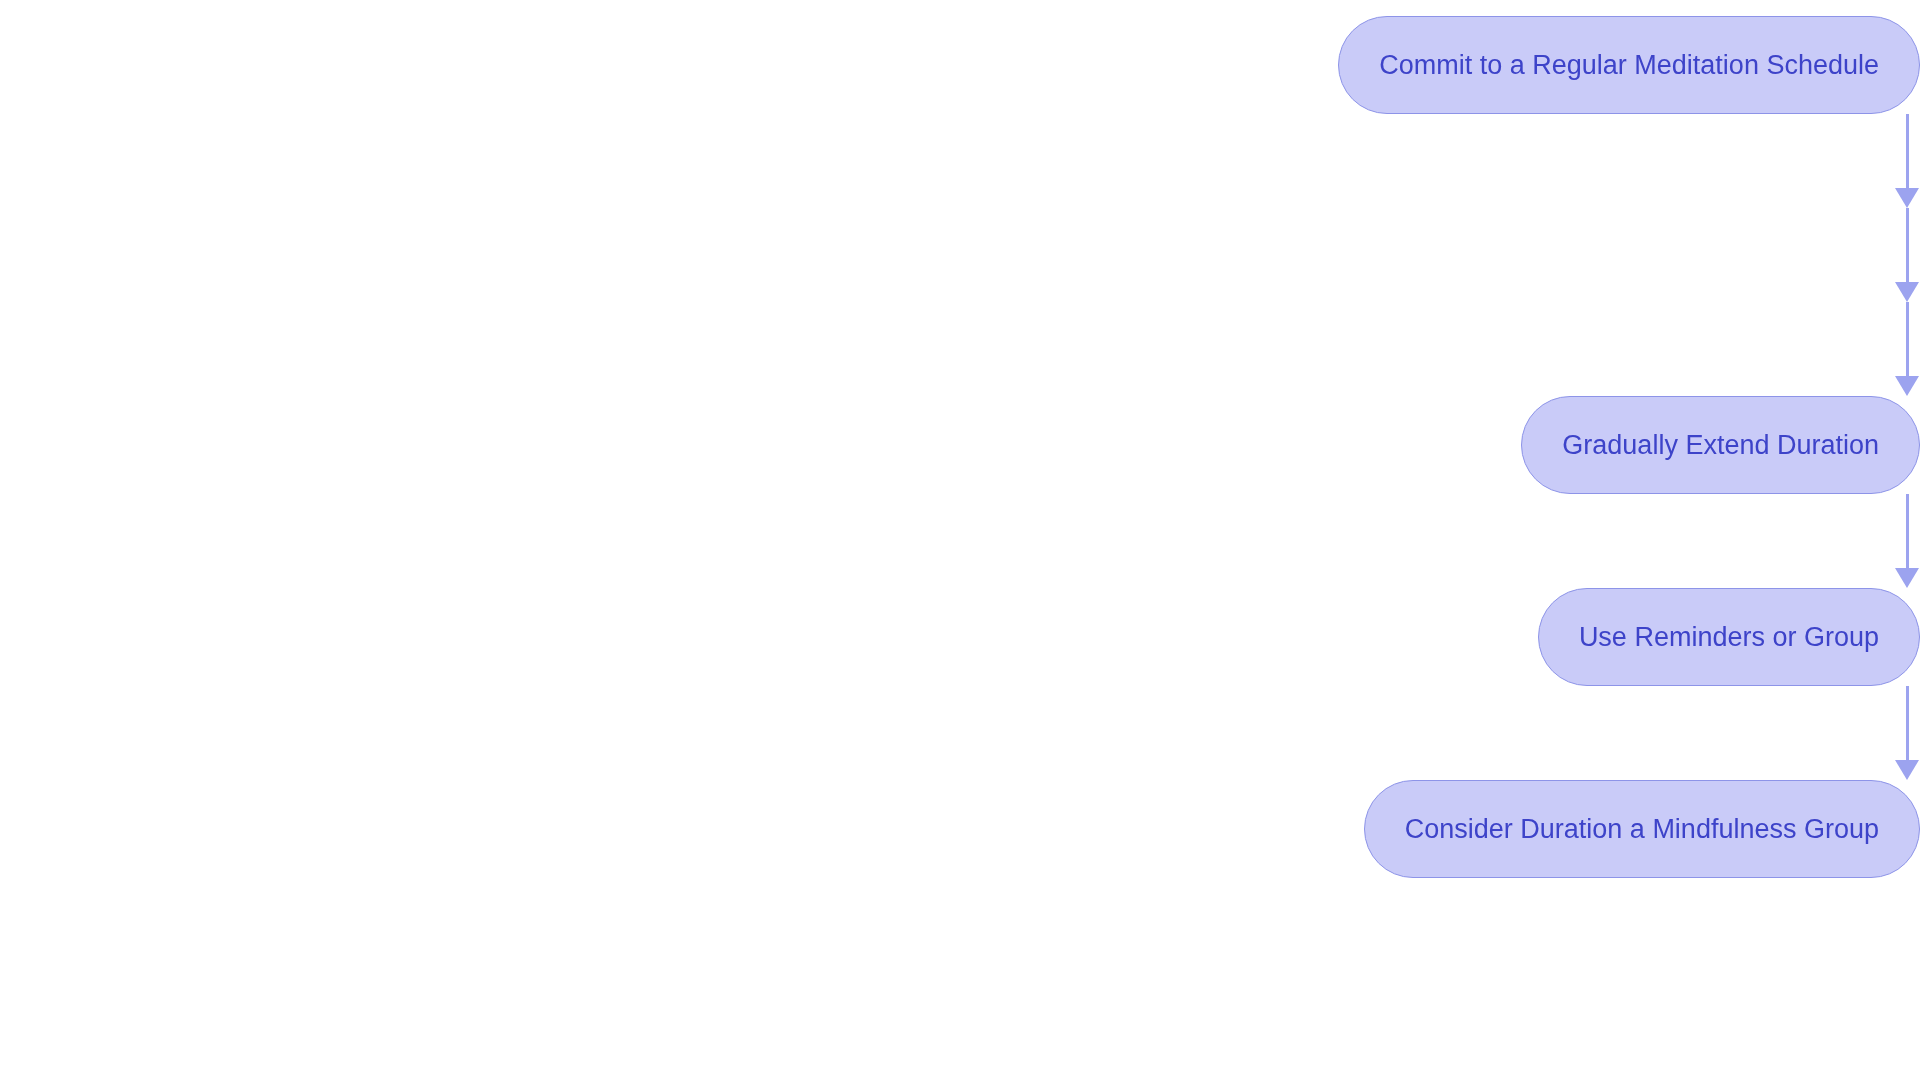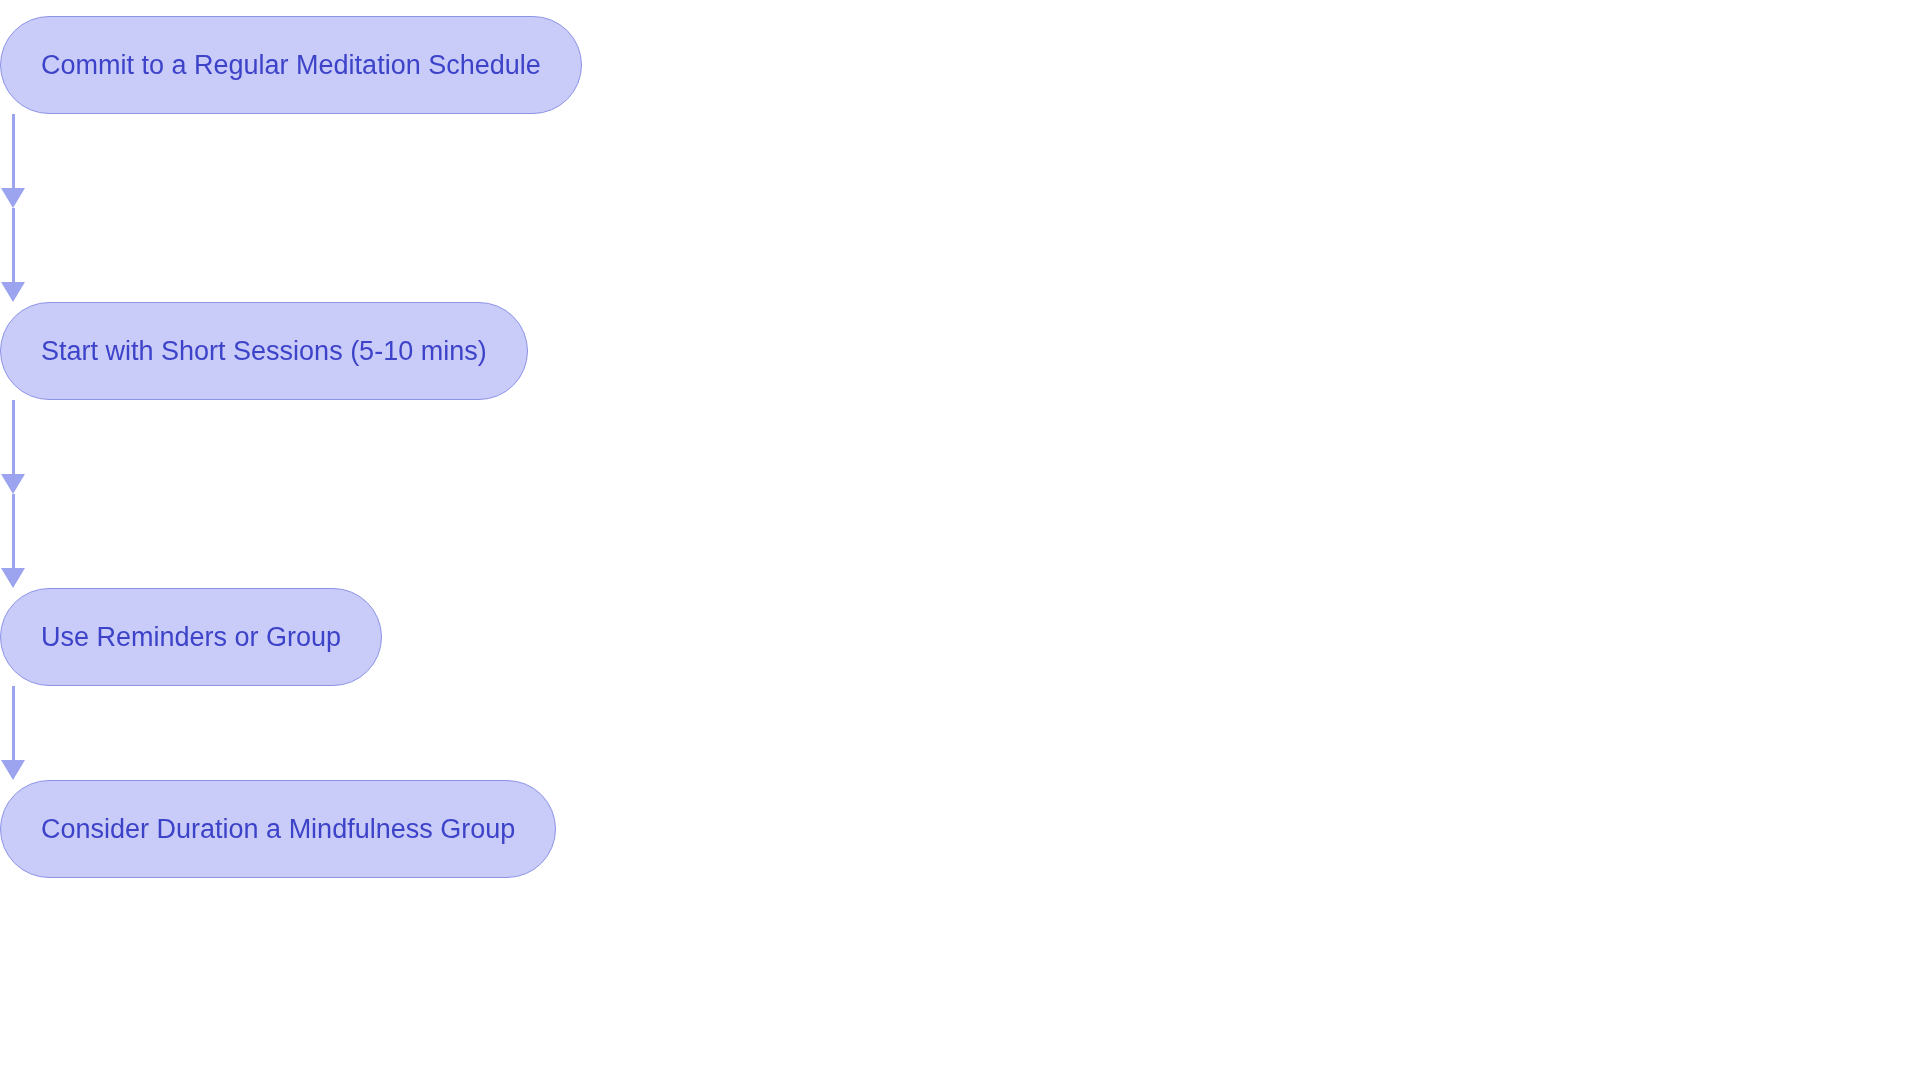--- a/index.html
+++ b/index.html
@@ -14,21 +14,21 @@
     overflow: hidden;
   }
   .canvas {
     position: relative;
     width: 1920px;
     height: 1083px;
     box-sizing: border-box;
     padding-top: 16px;
     display: flex;
     flex-direction: column;
-    align-items: flex-start;
+    align-items: flex-end;
   }
   .node {
     height: 98px;
     box-sizing: border-box;
     border-radius: 49px;
     background: var(--node-fill, #c9cbf8);
     border: 1.5px solid var(--node-border, #8d94e8);
     color: var(--node-text, #3d43c9);
     display: flex;
     align-items: center;
@@ -77,29 +77,29 @@
     <div class="line"></div>
     <div class="head"></div>
   </div>
 
 
   <div class="connector">
     <div class="line"></div>
     <div class="head"></div>
   </div>
 
-  <div class="node">
-    <span>Start with Short Sessions (5-10 mins)</span>
-  </div>
 
   <div class="connector">
     <div class="line"></div>
     <div class="head"></div>
   </div>
 
+  <div class="node">
+    <span>Gradually Extend Duration</span>
+  </div>
 
   <div class="connector">
     <div class="line"></div>
     <div class="head"></div>
   </div>
 
   <div class="node">
     <span>Use Reminders or Group</span>
   </div>
 

